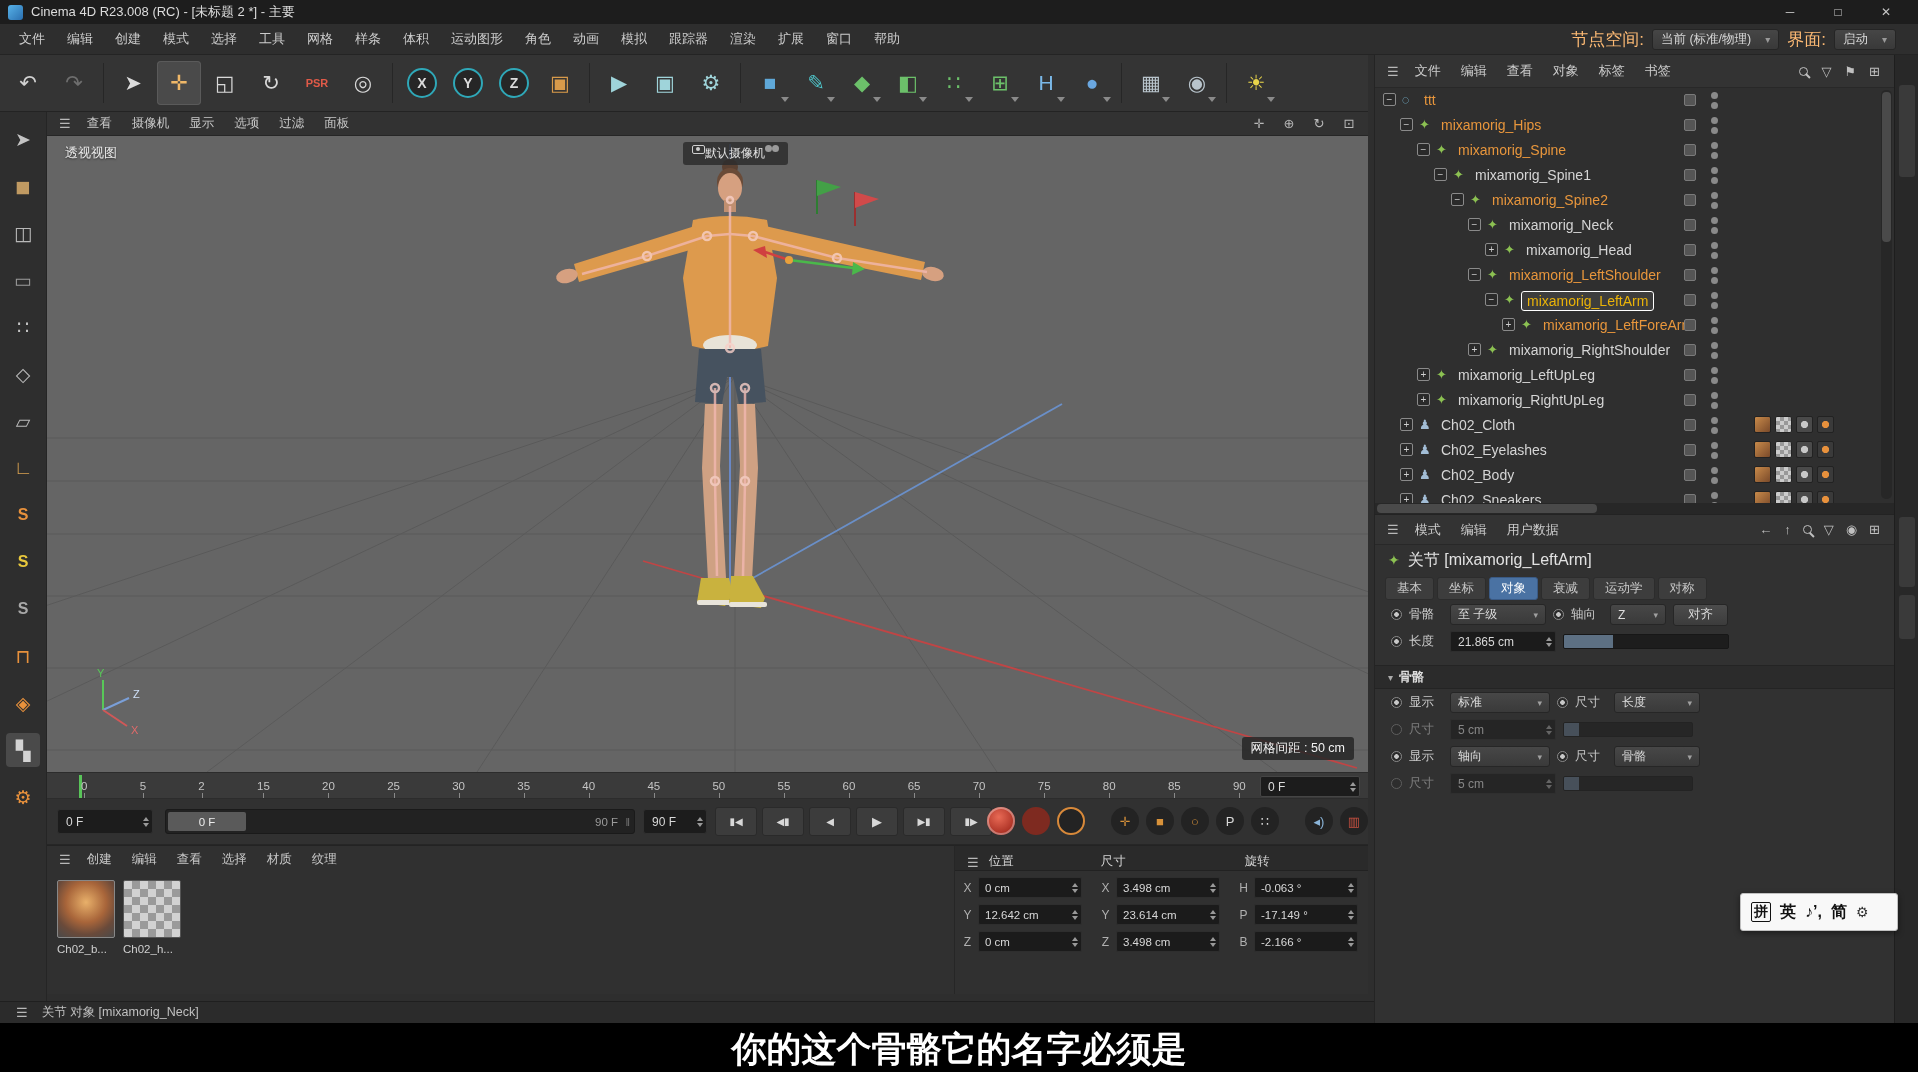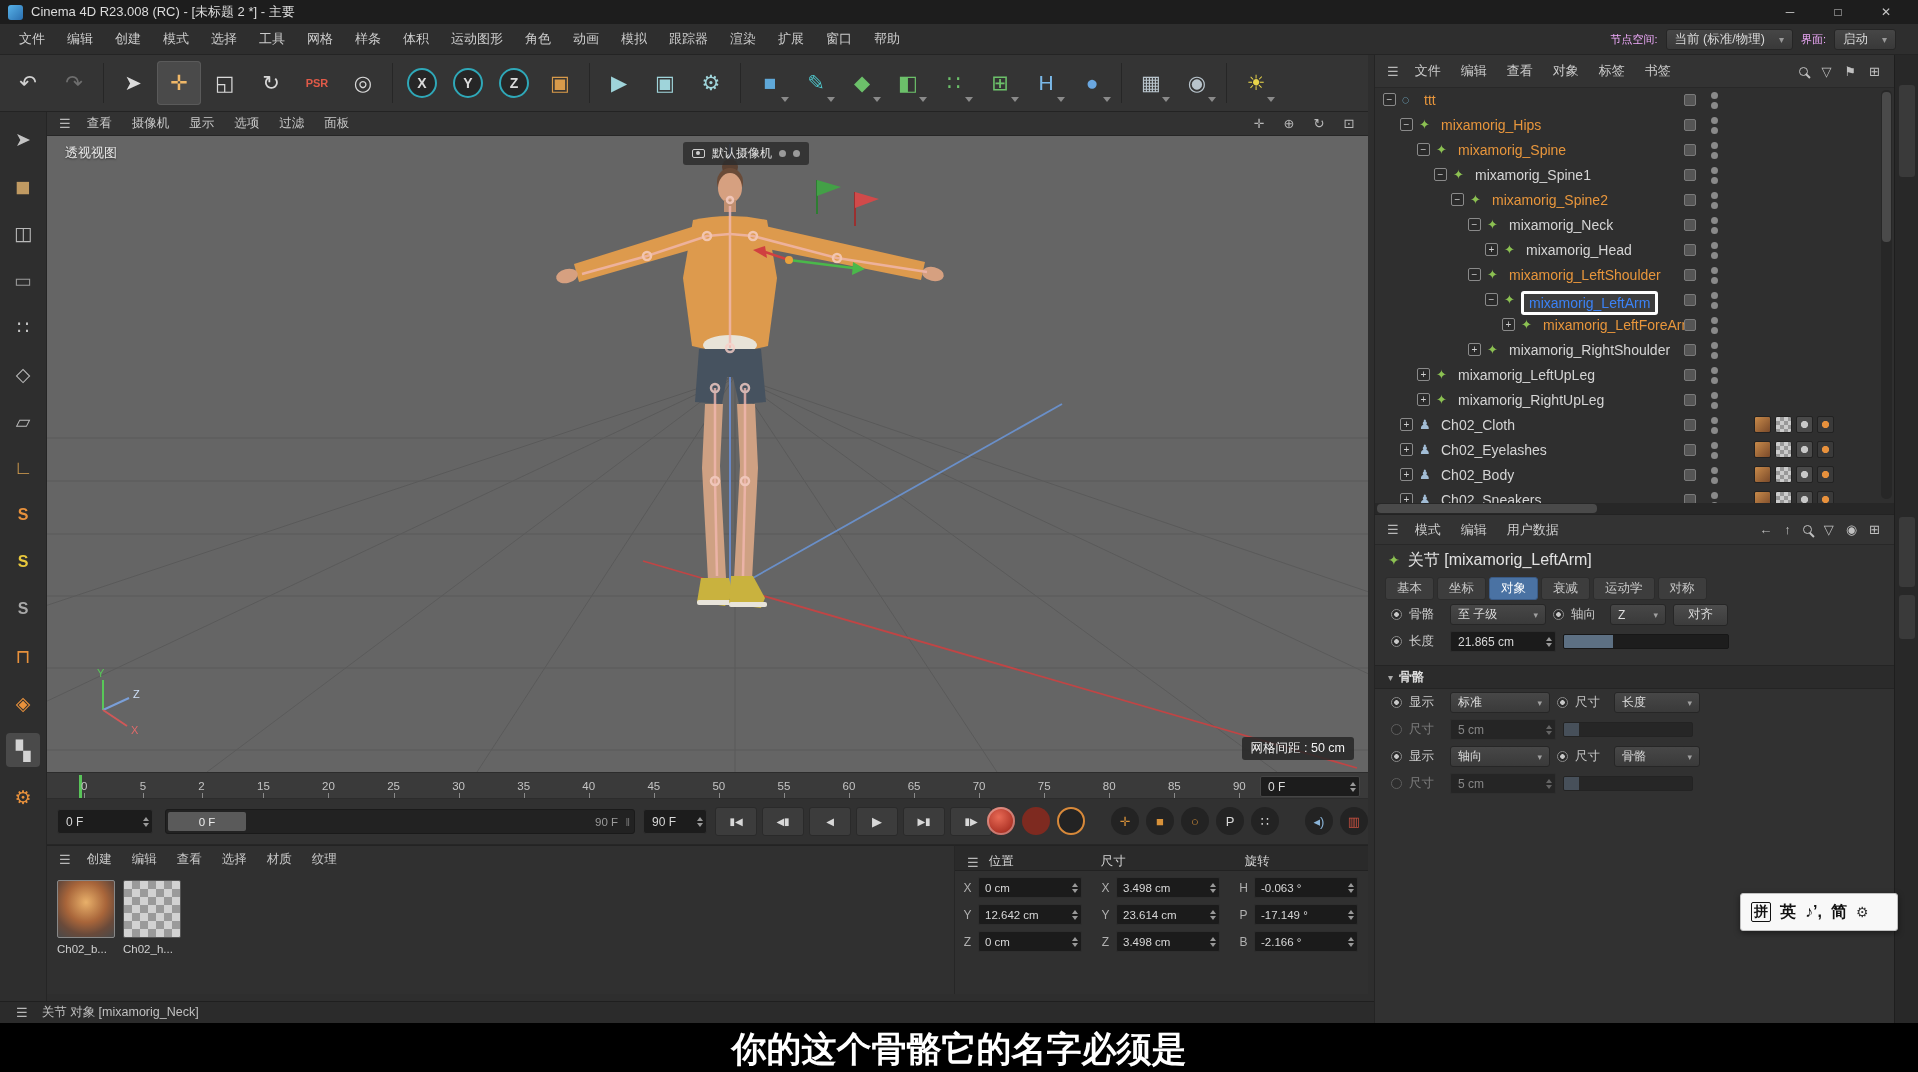--- a/index.html
+++ b/index.html
@@ -11,21 +11,21 @@
 #titlebar{position:absolute;left:0;top:0;width:1918px;height:24px;background:#1d1d1d;display:flex;align-items:center;gap:8px;padding:0 8px}
 #app-logo{width:15px;height:15px;border-radius:3px;background:linear-gradient(135deg,#57b2e8,#2a6fb0)}
 #title-text{font-size:13px;color:#dcdcdc}
 #win-controls{margin-left:auto;display:flex}
 .wbtn{width:48px;height:24px;color:#c8c8c8;font-size:12px;display:flex;align-items:center;justify-content:center}
 
 
 #menubar{position:absolute;left:0;top:24px;width:1918px;height:31px;background:#2e2e2e;border-bottom:1px solid #242424;display:flex;align-items:center;padding:0 8px}
 .mitem{padding:0 11px;font-size:13px;color:#cccccc;height:100%;display:flex;align-items:center}
 #menu-right{margin-left:auto;display:flex;align-items:center;gap:8px;padding-right:14px}
-.mlabel{font-size:11px;color:#f0abfc}
+.mlabel{font-size:17px;color:#fdba74}
 .mdd{height:21px;background:linear-gradient(#464646,#393939);border:1px solid #252525;border-radius:3px;color:#d8d8d8;font-size:12.5px;display:flex;align-items:center;padding:0 8px;gap:14px}
 .mdd::after{content:"▾";color:#999;font-size:10px}
 
 
 #toolbar{position:absolute;left:0;top:55px;width:1368px;height:57px;background:#343434;border-bottom:1px solid #232323;display:flex;align-items:center;padding:0 6px;gap:2px}
 .tbtn{position:relative;width:44px;height:44px;border-radius:4px;display:flex;align-items:center;justify-content:center;font-size:21px}
 .tbtn.active{background:#4a4a4a;box-shadow:inset 0 0 0 1px #5a5a5a}
 .tbtn .ring{width:30px;height:30px;border-radius:50%;border:2px solid #2fa8b8;background:#262626;display:flex;align-items:center;justify-content:center;color:#dcdcdc;font-size:14px;font-weight:bold}
 .tsep{width:1px;height:40px;background:#262626;margin:0 5px}
 .tcaret{position:absolute;right:3px;bottom:3px;width:0;height:0;border-left:4px solid transparent;border-right:4px solid transparent;border-top:5px solid #8a8a8a}
@@ -35,21 +35,21 @@
 .lbtn{width:34px;height:34px;border-radius:4px;display:flex;align-items:center;justify-content:center;font-size:19px}
 .lbtn.active{background:#4a4a4a}
 
 
 #vp-menubar{position:absolute;left:47px;top:112px;width:1321px;height:24px;background:#323232;border-bottom:1px solid #262626;display:flex;align-items:center;padding:0 8px;gap:2px}
 .vmi{padding:0 10px;font-size:12.5px;color:#c8c8c8}
 #vp-nav{margin-left:auto;display:flex;gap:8px}
 .vnav{width:22px;height:18px;display:flex;align-items:center;justify-content:center;color:#b8b8b8;font-size:13px}
 #vp-canvas{position:absolute;left:47px;top:136px;width:1321px;height:636px;background:#656565;overflow:hidden}
 #vp-label{position:absolute;left:18px;top:8px;color:#ececec;font-size:13px;text-shadow:0 1px 2px rgba(0,0,0,.55)}
-#cam-pill{position:absolute;left:636px;top:6px;background:rgba(45,45,45,.85);border-radius:3px;color:#e2e2e2;font-size:12px;padding:3px 9px;display:flex;gap:7px;align-items:center}
+#cam-pill{position:absolute;left:636px;top:6px;background:rgba(45,45,45,.85);border-radius:3px;color:#e2e2e2;font-size:12px;padding:3px 9px;display:flex;align-items:flex-start}
 .cam-ico{width:13px;height:9px;border:1.5px solid #cfcfcf;border-radius:2px;position:relative}
 .cam-ico::after{content:"";position:absolute;left:3px;top:1px;width:4px;height:4px;border-radius:50%;background:#cfcfcf}
 .cam-dot{width:7px;height:7px;border-radius:50%;background:#9a9a9a}
 #grid-pill{position:absolute;right:14px;bottom:12px;background:rgba(40,40,40,.88);border-radius:3px;color:#f2f2f2;font-size:12.5px;padding:3px 9px}
 #axis-gizmo{position:absolute;left:28px;bottom:34px}
 
 
 #ruler{position:absolute;left:47px;top:772px;width:1321px;height:27px;background:#3a3a3a;border-top:1px solid #2c2c2c;border-bottom:1px solid #2c2c2c}
 #ruler-ticks{position:absolute;left:34px;right:122px;top:0;bottom:0;display:flex;justify-content:space-between;align-items:center}
 .rtick{font-size:11.5px;color:#c4c4c4;position:relative}
@@ -103,21 +103,21 @@
 #om-menu{height:33px;display:flex;align-items:center;padding:0 8px;gap:2px;background:#333;border-bottom:1px solid #282828}
 .omi{padding:0 10px;font-size:13px;color:#cccccc}
 #om-icons{margin-left:auto;display:flex;gap:13px;align-items:center;padding-right:6px}
 .pico{color:#c0c0c0;font-size:13px;display:flex;align-items:center}
 #om-tree{position:relative;height:415px;overflow:hidden}
 .om-row{position:absolute;left:0;width:100%;height:25px}
 .om-exp{position:absolute;top:5px;width:13px;height:13px;border:1px solid #8a8a8a;background:#2a2a2a;color:#cfcfcf;font-size:10px;line-height:11px;text-align:center;border-radius:2px}
 .om-ico{position:absolute;top:4px;font-size:13px;line-height:16px}
 .om-label{position:absolute;top:3px;font-size:14px;color:#d5d5d5;padding:1px 5px;border-radius:3px;white-space:nowrap}
 .om-label.org{color:#e8963c}
-.om-label.sel{border:3px solid #ffffff;background:rgba(255,255,255,.07);color:#3b82f6}
+.om-label.sel{border:1px solid #ffffff;background:rgba(255,255,255,.07);color:#eab308}
 .om-sq{position:absolute;right:198px;top:6px;width:12px;height:12px;background:#555;border:1px solid #7a7a7a;border-radius:2px}
 .om-dots{position:absolute;right:176px;top:4px;display:flex;flex-direction:column;gap:3px}
 .om-dots i{width:7px;height:7px;border-radius:50%;background:#8a8a8a}
 .om-tags{position:absolute;right:60px;top:3px;display:flex;gap:4px}
 .tag{width:17px;height:17px;border-radius:2px;border:1px solid #222}
 .tag.tex{background:linear-gradient(135deg,#c88a4a,#7a4a2a)}
 .tag.chk{background-color:#c8c8c8;background-image:linear-gradient(45deg,#999 25%,transparent 25%,transparent 75%,#999 75%),linear-gradient(45deg,#999 25%,#ccc 25%,#ccc 75%,#999 75%);background-size:8px 8px;background-position:0 0,4px 4px}
 .tag.pho{background:radial-gradient(circle,#c8c8c8 32%,#4a4a4a 36%)}
 .tag.wgt{background:radial-gradient(circle,#e8913c 32%,#3a3a3a 36%)}
 #om-vscroll{position:absolute;right:2px;top:2px;width:11px;height:409px;background:#272727;border-radius:5px}

